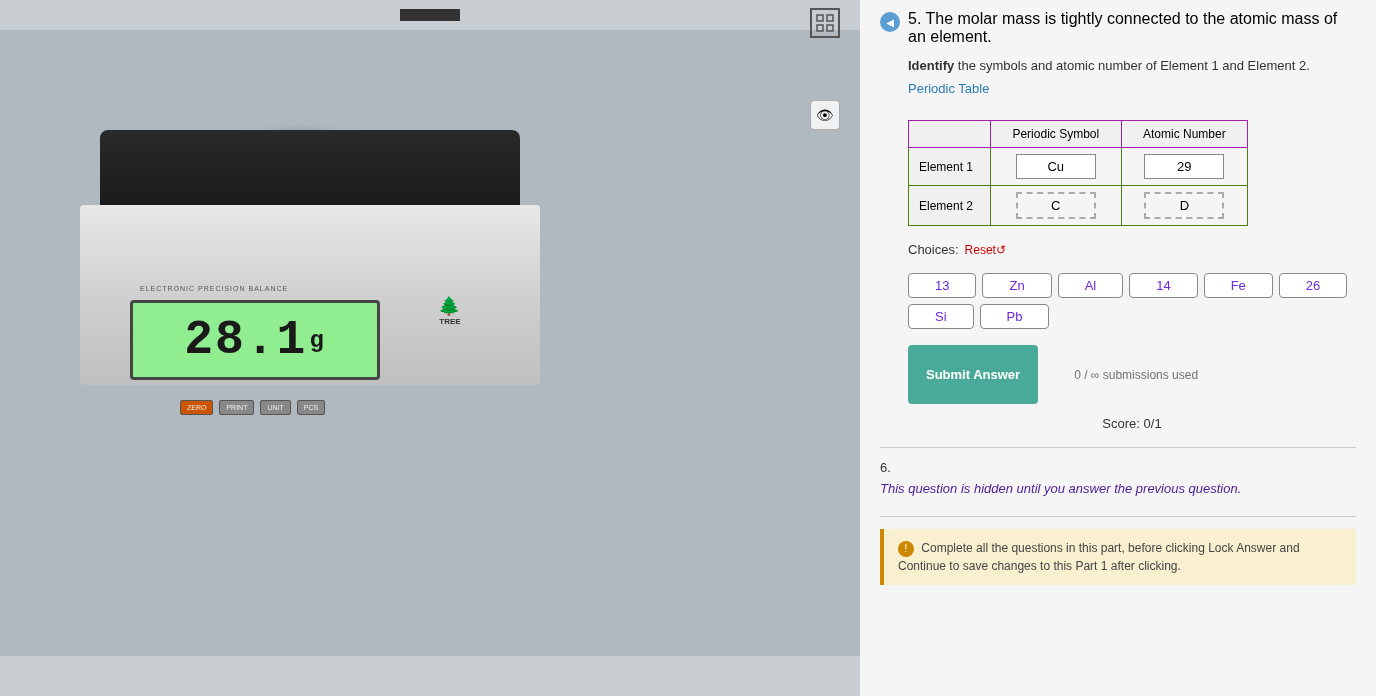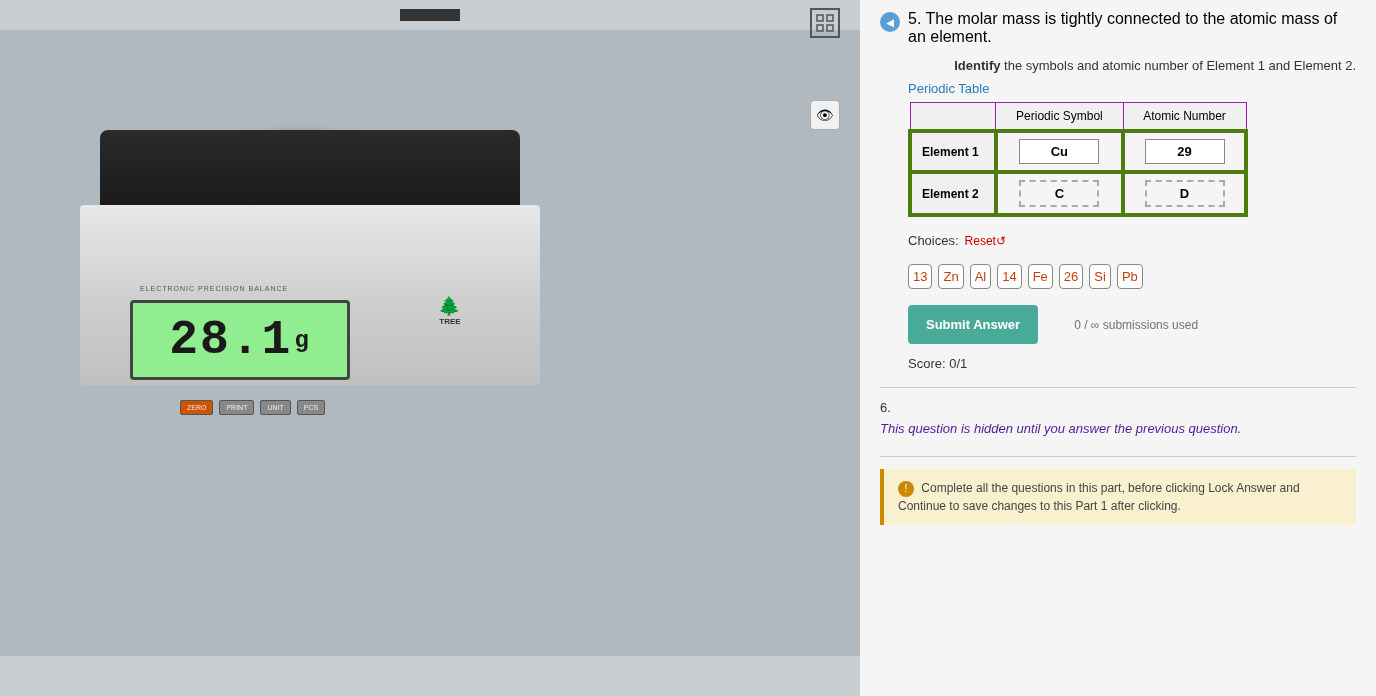--- a/index.html
+++ b/index.html
@@ -124,21 +124,21 @@
       width: 460px;
       height: 180px;
       background: linear-gradient(180deg, #e8e8e8, #d0d0d0, #c0c0c0);
       border-radius: 4px;
     }
 
     .scale-display {
       position: absolute;
       top: 95px;
       left: 50px;
-      width: 220px;
+      width: 250px;
       height: 80px;
       background: #90ee90;
       border: 3px solid #444;
       border-radius: 4px;
       display: flex;
       align-items: center;
       justify-content: center;
       font-family: 'Courier New', monospace;
       font-size: 48px;
       font-weight: bold;
@@ -232,46 +232,45 @@
       flex-shrink: 0;
       margin-top: 2px;
     }
 
     .periodic-table-link {
       color: #2a7cb5;
       text-decoration: none;
       font-size: 13px;
       cursor: pointer;
       display: block;
-      margin: 8px 0 6px 0;
+      margin: 8px 0 24px 0;
     }
 
     
     .element-table {
       border-collapse: collapse;
       margin-bottom: 16px;
       width: 100%;
       max-width: 340px;
     }
 
     .element-table th {
       border: 1px solid #a21caf;
       padding: 6px 16px;
       font-size: 12px;
       font-weight: normal;
       text-align: center;
       background: #f0f0f0;
     }
 
     .element-table td {
-      border: 4px solid #4d7c0f;
+      border: 1px solid #4d7c0f;
       padding: 6px 10px;
       font-size: 12px;
       text-align: center;
-      font-weight: bold;
     }
 
     .row-label {
       text-align: left !important;
       background: #f0f0f0;
     }
 
     .answer-cell {
       min-width: 100px;
     }
@@ -312,57 +311,58 @@
       background: none;
       border: none;
       display: flex;
       align-items: center;
       gap: 0;
     }
 
     .choice-chip {
       border: 1px solid #888;
       border-radius: 4px;
-      padding: 4px 4px;
+      padding: 4px 26px;
       font-size: 13px;
       background: #fff;
       cursor: pointer;
-      color: #c2410c;
+      color: #6d28d9;
       text-align: center;
     }
 
     
     .submit-row {
       display: flex;
       align-items: center;
       gap: 16px;
       margin-bottom: 12px;
     }
 
     .submit-btn {
       background: #4aaa99;
       color: white;
       border: none;
-      padding: 12px 18px;
+      padding: 22px 18px;
       border-radius: 4px;
       font-size: 13px;
       cursor: pointer;
       font-weight: bold;
     }
 
     .submissions-text {
       font-size: 12px;
       color: #737373;
       margin-left: 20px;
     }
 
     .score-text {
       font-size: 13px;
       color: #333;
       margin-bottom: 16px;
+      text-align: center;
     }
 
     .divider {
       height: 1px;
       background: #ccc;
       margin: 12px 0;
     }
 
     .question-num {
       font-size: 13px;
@@ -479,21 +479,21 @@
       <div class="speaker-icon">
         <span>◀</span>
       </div>
       <div>
         <span>5.</span>
         <span>The molar mass is tightly connected to the atomic mass of an element.</span>
       </div>
     </div>
 
     <div style="padding-left: 28px;">
-      <p style="font-size:13px;color:#333;margin-bottom:8px;text-align:right;">
+      <p style="font-size:13px;color:#333;margin-bottom:8px;">
         <strong>Identify</strong><span> the symbols and atomic number of Element 1 and Element 2.</span>
       </p>
 
       <a class="periodic-table-link">Periodic Table</a>
 
       <table class="element-table">
         <thead>
           <tr>
             <th></th>
             <th>Periodic Symbol</th>

